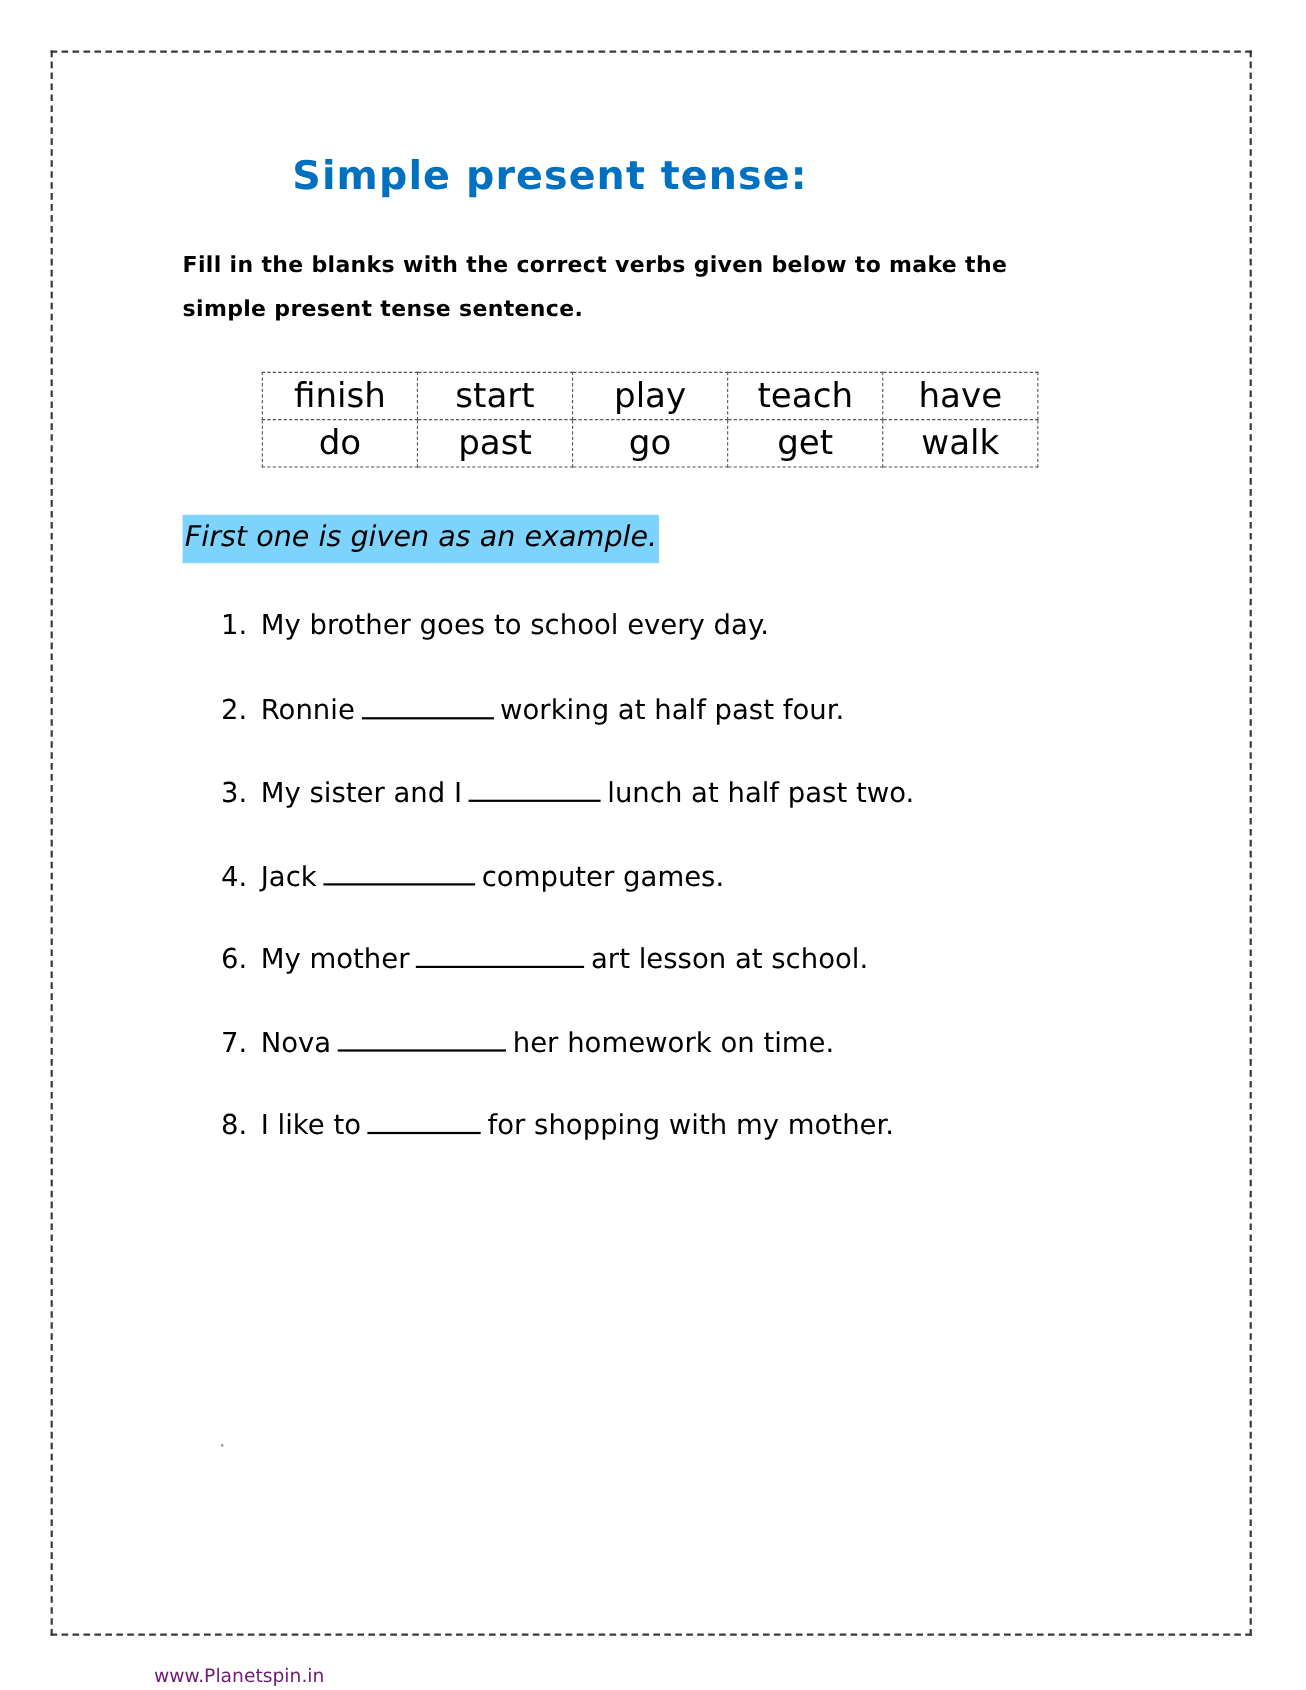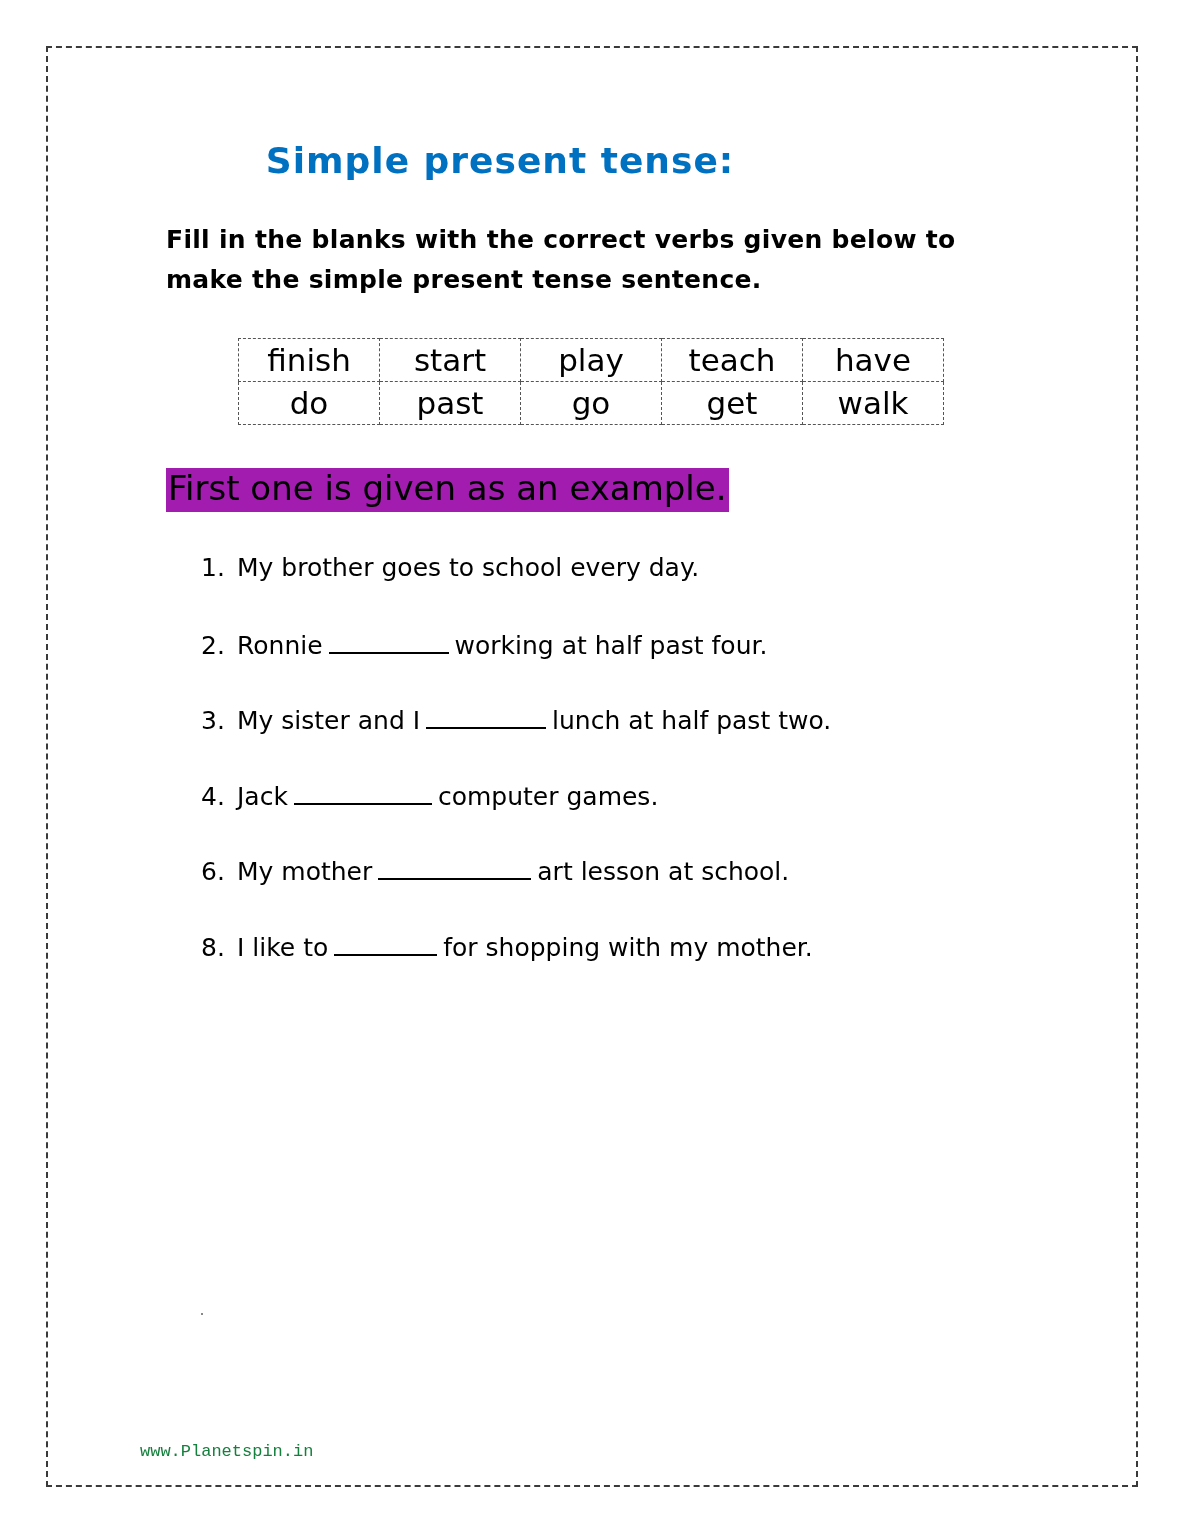--- a/index.html
+++ b/index.html
@@ -4,34 +4,34 @@
 <style>
   html, body { margin: 0; padding: 0; background: #ffffff; }
   body { width: 1187px; height: 1536px; position: relative; overflow: hidden;
          font-family: "DejaVu Sans", sans-serif; color: #000; }
   .page-border { position: absolute; left: 46px; top: 46px; width: 1092px; height: 1441px;
                  border: 2px dashed #3a3a3a; box-sizing: border-box; }
   .title { position: absolute; left: 0; width: 1000px; top: 140px; text-align: center;
            font-size: 36px; font-weight: bold; color: #0070c0; letter-spacing: 1px;
            font-family: "DejaVu Sans", sans-serif; }
   .instructions { position: absolute; left: 166px; top: 220px; width: 800px;
-                  font-size: 25px; font-weight: bold; line-height: 40px; letter-spacing: 0.3px; }
+                  font-size: 20px; font-weight: bold; line-height: 40px; letter-spacing: 0.3px; }
   .verb-table { position: absolute; left: 238px; top: 338px; border-collapse: collapse; }
   .verb-table td { width: 140px; height: 42px; border: 1px dashed #555; text-align: center;
                    font-size: 31px; padding: 0; vertical-align: middle; }
-  .example-note { position: absolute; left: 166px; top: 468px; font-size: 34px;
-                  background: #a21caf; padding: 2px 2px 6px 2px; line-height: 36px; }
+  .example-note { position: absolute; left: 166px; top: 468px; font-size: 26px;
+                  background: #7dd3fc; padding: 2px 2px 6px 2px; line-height: 36px; font-style: italic; }
   .questions { position: absolute; left: 201px; top: 550px; margin: 0; padding: 0; list-style: none; }
   .q { height: 75.5px; font-size: 25px; line-height: 36px; white-space: nowrap; }
   .q .num { display: inline-block; width: 36px; }
   .q .blank { display: inline-block; border-bottom: 2px solid #000; height: 26px; vertical-align: baseline;
               margin: 0 6px; }
   .q .answer { text-underline-offset: 4px; }
   .dot { position: absolute; left: 201px; top: 1313px; width: 2px; height: 2px; background: #888; }
-  .footer { position: absolute; left: 140px; top: 1442px; font-size: 17px; color: #15803d; font-family: Liberation Mono, monospace; }
+  .footer { position: absolute; left: 140px; top: 1514px; font-size: 17px; color: #701a75; }
 </style>
 </head>
 <body>
 
 <div class="page-border"></div>
 
 <h1 class="title" style="margin:0;">Simple present tense:</h1>
 
 <div class="instructions">Fill in the blanks with the correct verbs given below to make the simple present tense sentence.</div>
 
@@ -55,18 +55,19 @@
 </table>
 
 <div class="example-note">First one is given as an example.</div>
 
 <ol class="questions" id="questions">
     <li class="q"><span class="num">1.</span><span>My brother</span> <span class="answer">goes</span> <span>to school every day.</span></li>
     <li class="q"><span class="num">2.</span><span>Ronnie</span><span class="blank" style="width: 120px;"></span><span>working at half past four.</span></li>
     <li class="q"><span class="num">3.</span><span>My sister and I</span><span class="blank" style="width: 120px;"></span><span>lunch at half past two.</span></li>
     <li class="q"><span class="num">4.</span><span>Jack</span><span class="blank" style="width: 138px;"></span><span>computer games.</span></li>
     <li class="q"><span class="num">6.</span><span>My mother</span><span class="blank" style="width: 153px;"></span><span>art lesson at school.</span></li>
+    <li class="q"><span class="num">7.</span><span>Nova</span><span class="blank" style="width: 153px;"></span><span>her homework on time.</span></li>
     <li class="q"><span class="num">8.</span><span>I like to</span><span class="blank" style="width: 103px;"></span><span>for shopping with my mother.</span></li>
   </ol>
 
 <div class="dot"></div>
 
 <div class="footer">www.Planetspin.in</div>
 
 </body></html>

